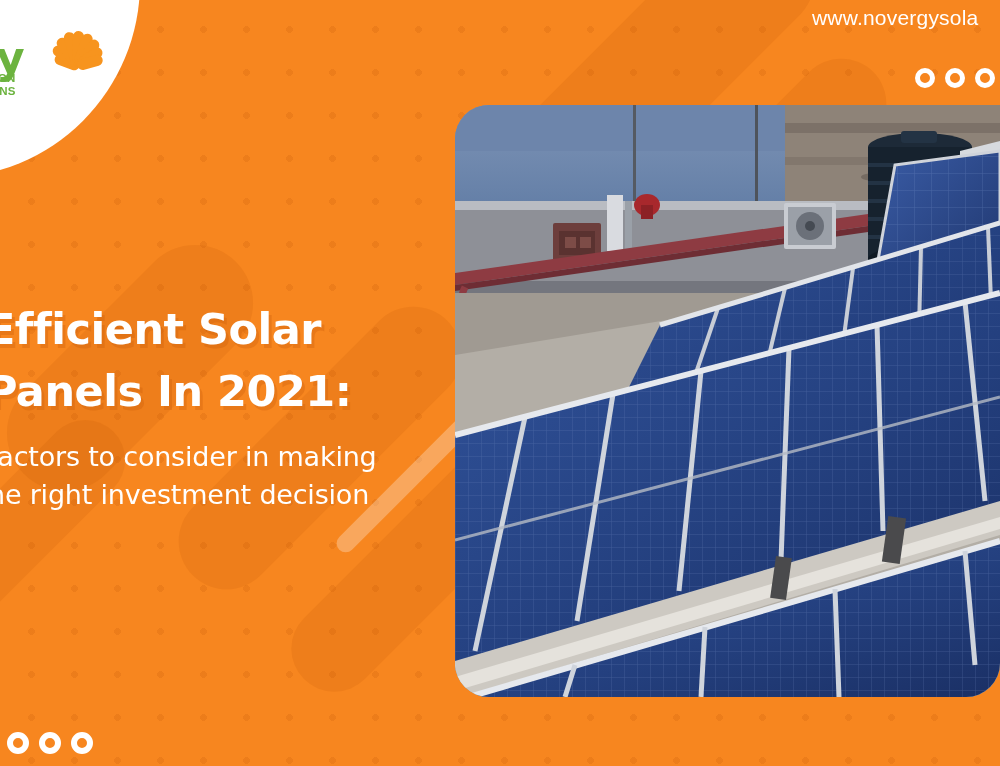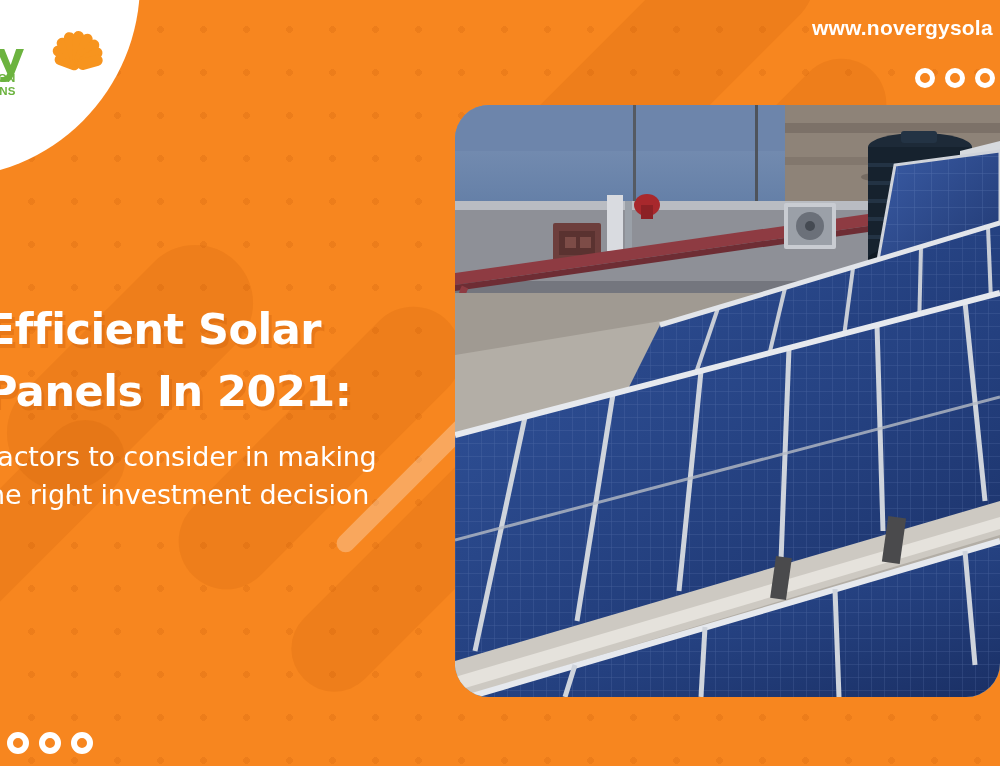--- a/index.html
+++ b/index.html
@@ -50,22 +50,22 @@
     font-family:"DejaVu Sans", sans-serif;
   }
   .logo-tag{
     position:absolute;left:2px;top:66px;width:210px;
     font-size:11.5px;font-weight:bold;color:#6CB33F;line-height:13px;
     letter-spacing:0.2px;font-family:"Liberation Sans", sans-serif;
   }
 
   
   .url{
-    position:absolute;left:812px;top:16px;
-    font-size:21px;font-weight:bold;color:#FFFFFF;
+    position:absolute;left:812px;top:6px;
+    font-size:21px;font-weight:normal;color:#FFFFFF;
     letter-spacing:0.2px;white-space:nowrap;
   }
   
   .rings{position:absolute;display:flex;gap:10px;}
   .rings.tr{left:915px;top:68px;}
   .rings.bl{left:7px;top:732px;}
   .ring{
     width:20px;height:20px;border-radius:50%;
     border:5px solid #FFFFFF;box-sizing:border-box;
   }

